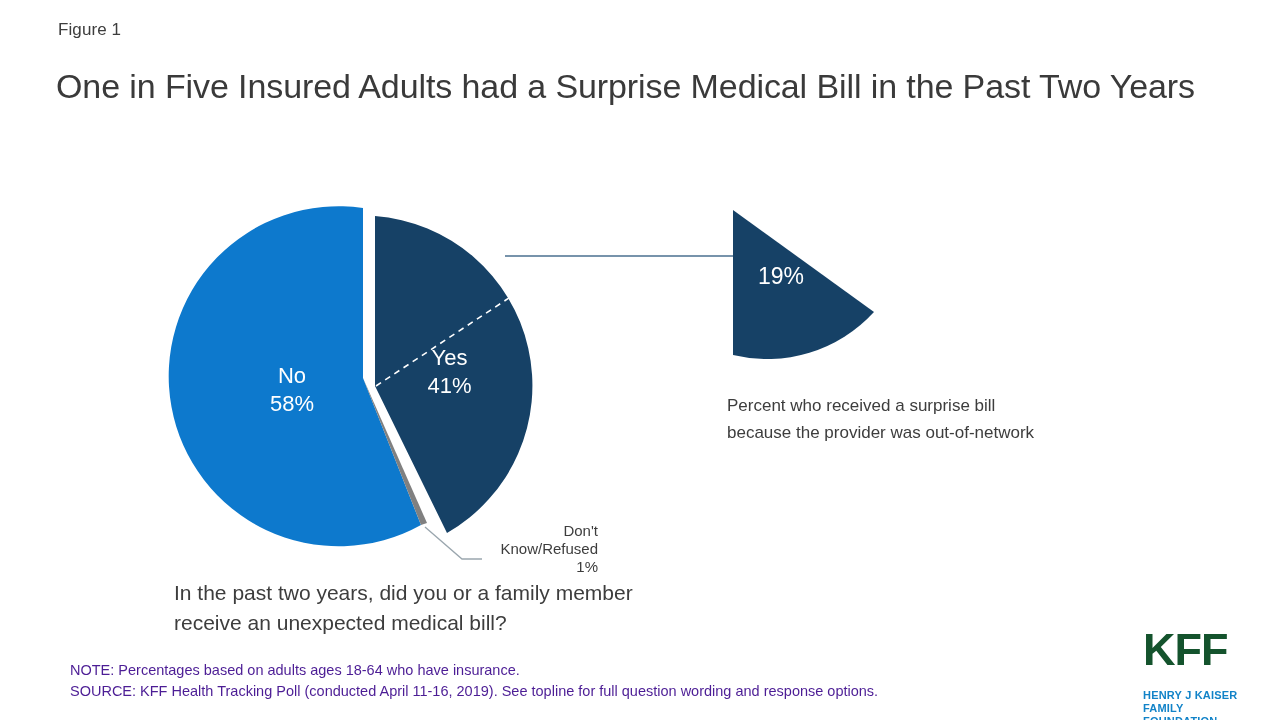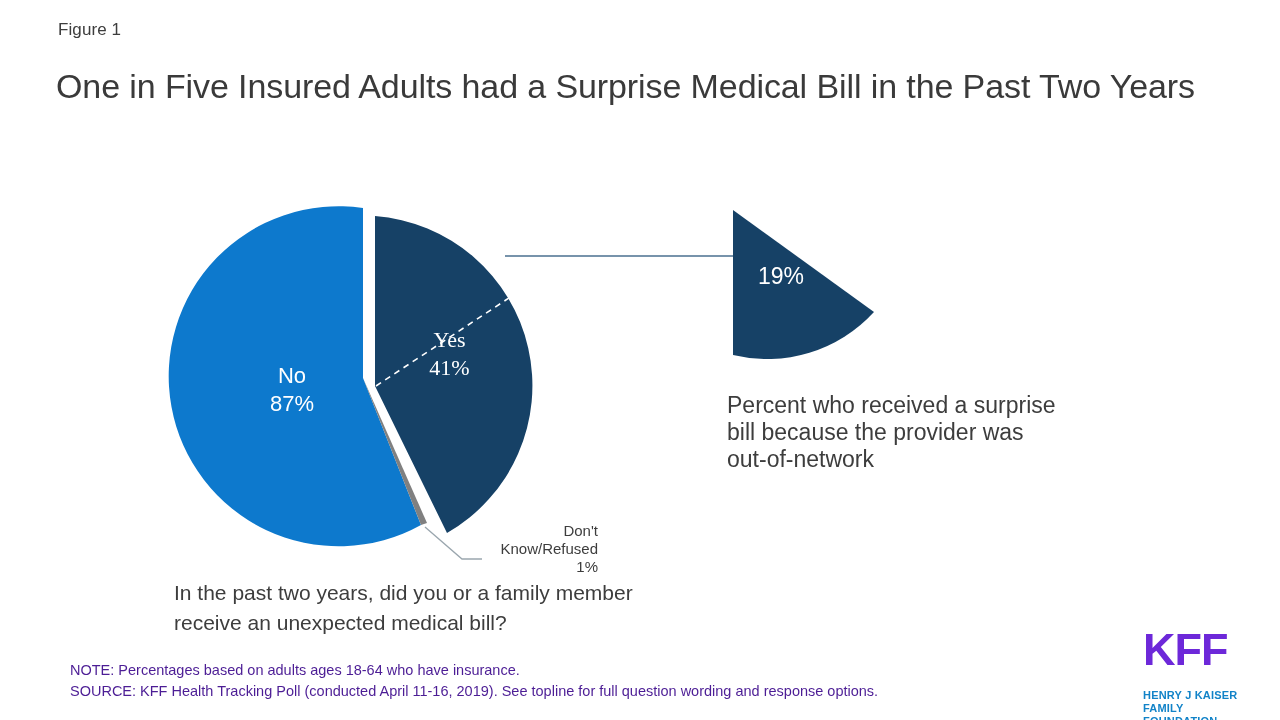--- a/index.html
+++ b/index.html
@@ -55,21 +55,21 @@
     font-size: 21px;
     line-height: 30px;
     color: #3d3d3d;
   }
 
   .callout-caption {
     position: absolute;
     left: 727px;
     top: 392px;
     width: 330px;
-    font-size: 23px;
+    font-size: 17px;
     line-height: 27px;
     color: #3d3d3d;
   }
 
   .dk-label {
     position: absolute;
     left: 478px;
     top: 522px;
     width: 120px;
     text-align: right;
@@ -92,21 +92,21 @@
   .logo {
     position: absolute;
     left: 1143px;
     top: 630px;
     width: 110px;
   }
   .logo-mark {
     font-size: 45px;
     line-height: 40px;
     font-weight: bold;
-    color: #6d28d9;
+    color: #14532d;
     letter-spacing: -1px;
     font-family: "Liberation Sans", sans-serif;
   }
   .logo-sub {
     font-size: 11px;
     line-height: 13px;
     font-weight: bold;
     color: #1283c8;
     letter-spacing: 0.2px;
     margin-top: 19px;
@@ -114,21 +114,21 @@
 
   .slice-label {
     position: absolute;
     text-align: center;
     color: #ffffff;
     font-size: 22px;
     line-height: 28px;
     pointer-events: none;
   }
   .label-no  { left: 232px; top: 362px; width: 120px; }
-  .label-yes { left: 392px; top: 326px; width: 115px; font-family: Liberation Serif, serif; }
+  .label-yes { left: 392px; top: 344px; width: 115px; }
   .label-19  { left: 736px; top: 262px; width: 90px; font-size: 23px; }
 </style>
 </head>
 <body>
 
 <div class="figure-label">Figure 1</div>
 
 <div class="chart-title">One in Five Insured Adults had a Surprise Medical Bill in the Past Two Years</div>
 
 <svg class="canvas" viewBox="0 0 1280 720">
@@ -155,21 +155,21 @@
   <path fill="#164166" d="M 733,210
            L 733,355
            A 145,145 0 0 0 874,312
            Z"></path>
 
   <polyline points="425,527 462,559 482,559" fill="none" stroke="#9aa6ae" stroke-width="1.3"></polyline>
 </svg>
 
 <div class="slice-label label-no">
   <div>No</div>
-  <div>87%</div>
+  <div>58%</div>
 </div>
 
 <div class="slice-label label-yes">
   <div>Yes</div>
   <div>41%</div>
 </div>
 
 <div class="slice-label label-19">
   <div>19%</div>
 </div>

